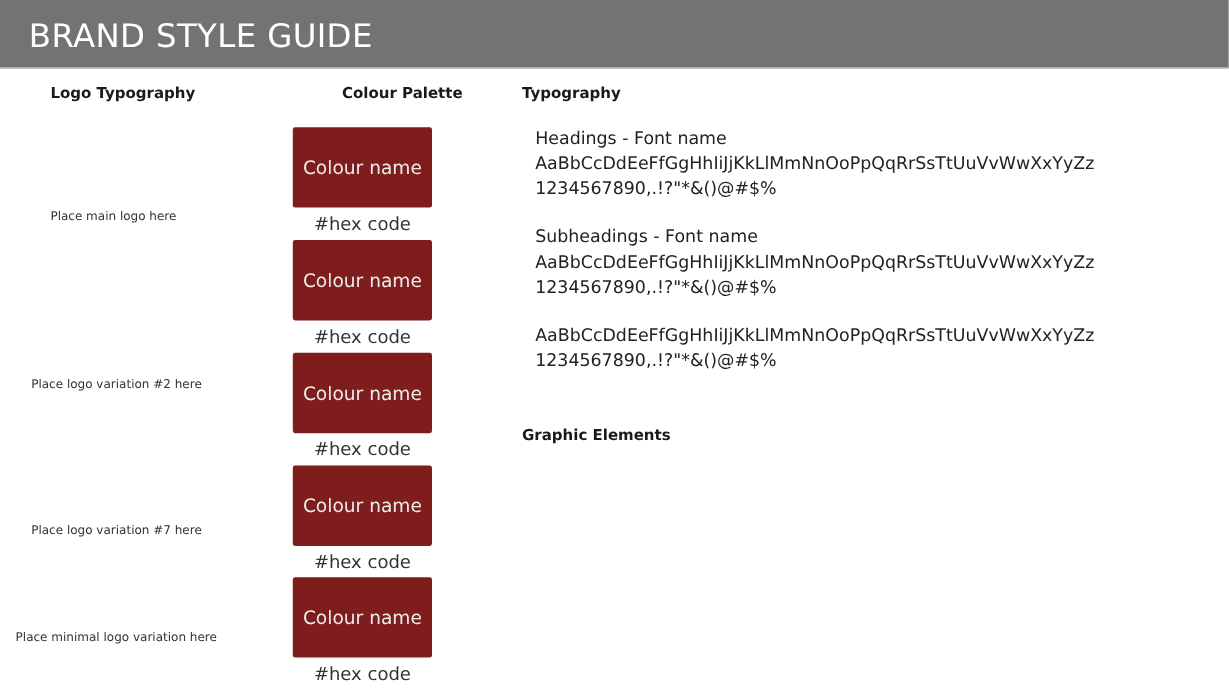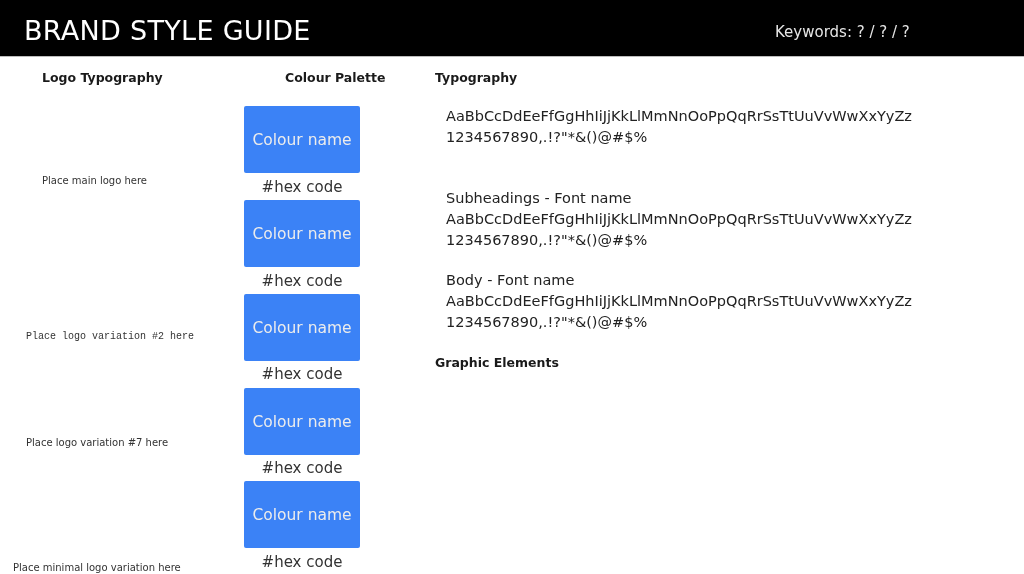--- a/index.html
+++ b/index.html
@@ -4,21 +4,21 @@
   <style>
     html, body { margin: 0; padding: 0; }
     body {
       width: 1024px; height: 574px; overflow: hidden;
       background: #ffffff; position: relative;
       font-family: "DejaVu Sans", "Liberation Sans", sans-serif;
       color: #1a1a1a;
     }
     .header {
       position: absolute; left: 0; top: 0; width: 1024px; height: 56px;
-      background: #000000; border-bottom: 1px solid #bdbdbd;
+      background: #737373; border-bottom: 1px solid #bdbdbd;
     }
     .header-title {
       position: absolute; left: 24px; top: 14px;
       color: #ffffff; font-size: 27px; letter-spacing: 0.3px;
       font-family: "DejaVu Sans", sans-serif; font-weight: normal;
       line-height: 34px;
     }
     .header-keywords {
       position: absolute; left: 775px; top: 22px;
       color: #e6e6e6; font-size: 15px; line-height: 20px;
@@ -26,44 +26,43 @@
     .section-title {
       position: absolute; font-weight: bold; font-size: 12.5px; color: #1a1a1a;
       line-height: 16px; white-space: nowrap;
     }
     .logo-placeholder {
       position: absolute; font-size: 10px; color: #333333; white-space: nowrap;
       line-height: 14px; text-align: center;
     }
     .swatch {
       position: absolute; left: 244px; width: 116px; height: 67px;
-      background: #3b82f6; border-radius: 2px;
+      background: #7f1d1d; border-radius: 2px;
       display: flex; align-items: center; justify-content: center;
       color: #ececec; font-size: 15.5px;
     }
     .hex-label {
       position: absolute; left: 244px; width: 116px; text-align: center;
       font-size: 15px; color: #333333; line-height: 14px;
     }
     .type-block { position: absolute; left: 446px; width: 560px; }
     .type-line { font-size: 14.5px; line-height: 21px; color: #222222; white-space: nowrap; }
   </style>
 </head>
 <body>
 
 <div class="header">
   <div class="header-title">BRAND STYLE GUIDE</div>
-  <div class="header-keywords">Keywords: ? / ? / ?</div>
 </div>
 
 <div class="section-title" style="left:42px; top:70px;">Logo Typography</div>
 <div class="logo-placeholder" style="left:42px; top:174px;">Place main logo here</div>
-<div class="logo-placeholder" style="left:26px; top:330px;font-family:Liberation Mono, monospace;">Place logo variation #2 here</div>
+<div class="logo-placeholder" style="left:26px; top:314px;">Place logo variation #2 here</div>
 <div class="logo-placeholder" style="left:26px; top:436px;">Place logo variation #7 here</div>
-<div class="logo-placeholder" style="left:13px; top:525px;margin-top:36px;">Place minimal logo variation here</div>
+<div class="logo-placeholder" style="left:13px; top:525px;">Place minimal logo variation here</div>
 
 <div class="section-title" style="left:257px; top:70px;margin-left:28px;">Colour Palette</div>
 
 <div class="swatch" style="top:106px;">
     <span>Colour name</span>
   </div>
 <div class="hex-label" style="top:180px;">#hex code</div>
 
 <div class="swatch" style="top:200px;">
     <span>Colour name</span>
@@ -81,29 +80,29 @@
 <div class="hex-label" style="top:461px;">#hex code</div>
 
 <div class="swatch" style="top:481px;">
     <span>Colour name</span>
   </div>
 <div class="hex-label" style="top:555px;">#hex code</div>
 
 <div class="section-title" style="left:435px; top:70px;">Typography</div>
 
 <div class="type-block" style="top:106px;">
+  <div class="type-line">Headings - Font name</div>
   <div class="type-line">AaBbCcDdEeFfGgHhIiJjKkLlMmNnOoPpQqRrSsTtUuVvWwXxYyZz</div>
   <div class="type-line">1234567890,.!?"*&amp;()@#$%</div>
 </div>
 
 <div class="type-block" style="top:188px;">
   <div class="type-line">Subheadings - Font name</div>
   <div class="type-line">AaBbCcDdEeFfGgHhIiJjKkLlMmNnOoPpQqRrSsTtUuVvWwXxYyZz</div>
   <div class="type-line">1234567890,.!?"*&amp;()@#$%</div>
 </div>
 
 <div class="type-block" style="top:270px;">
-  <div class="type-line">Body - Font name</div>
   <div class="type-line">AaBbCcDdEeFfGgHhIiJjKkLlMmNnOoPpQqRrSsTtUuVvWwXxYyZz</div>
   <div class="type-line">1234567890,.!?"*&amp;()@#$%</div>
 </div>
 
 <div class="section-title" style="left:435px; top:355px;">Graphic Elements</div>
 
 </body></html>

